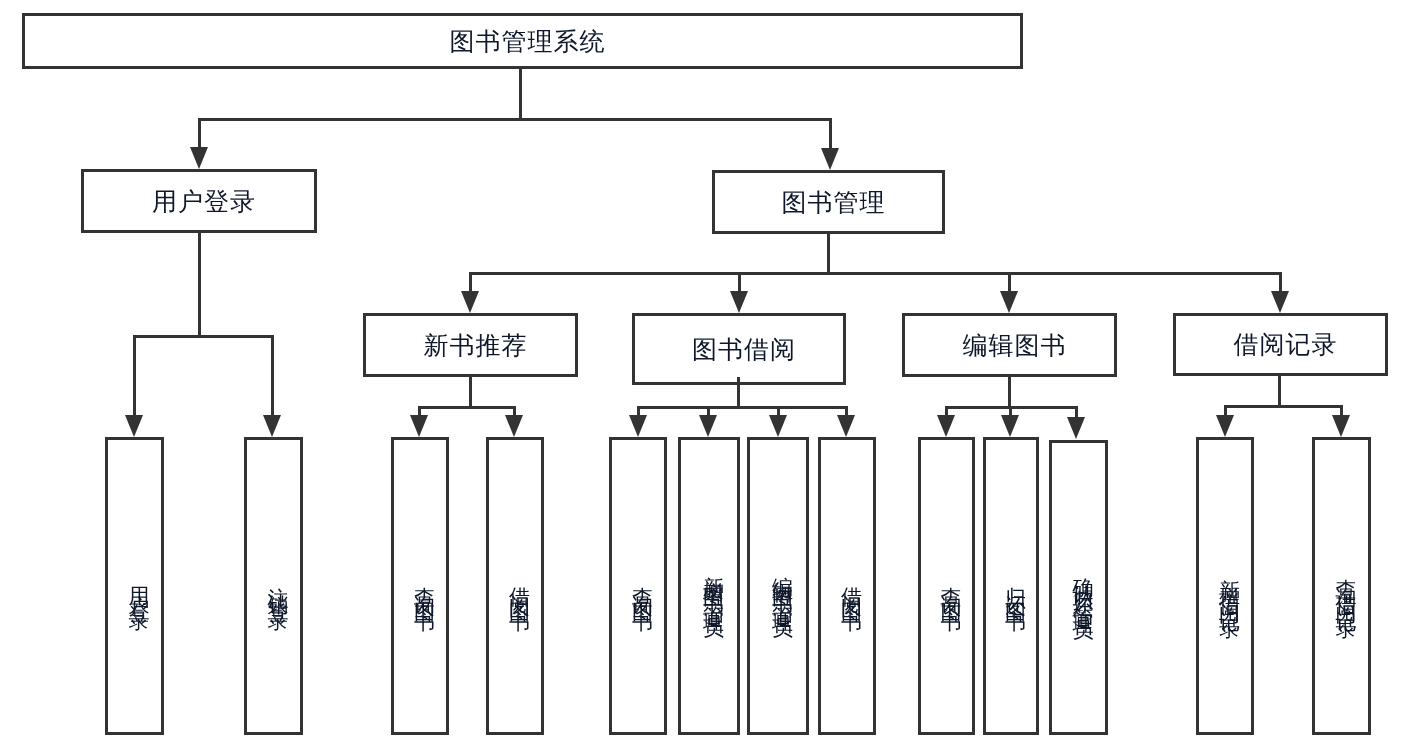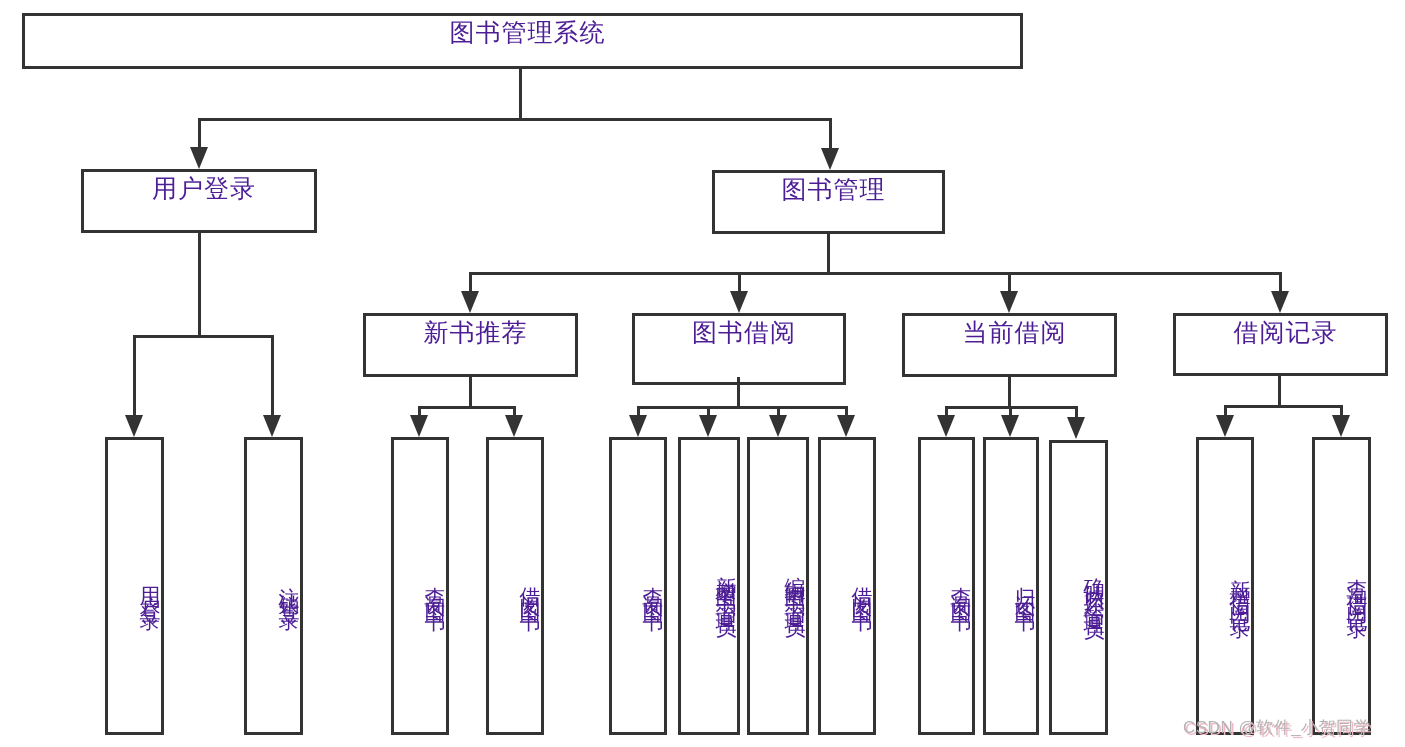--- a/index.html
+++ b/index.html
@@ -2,21 +2,21 @@
 <html><head>
 <meta charset="utf-8">
 <style>
   html,body{margin:0;padding:0;background:#ffffff;}
   .stage{
     position:relative;width:1405px;height:747px;background:#ffffff;
     font-family:"Liberation Sans","DejaVu Sans",sans-serif;overflow:hidden;
   }
   .box{
     position:absolute;box-sizing:border-box;border:3px solid #333333;background:#ffffff;
-    display:flex;justify-content:center;color:#4c1d95;padding-left:10px;
+    display:flex;align-items:center;justify-content:center;color:#0f172a;padding-left:10px;
   }
   .lvl{font-size:25px;letter-spacing:1px;}
   .leaf{
     font-size:21px;
     writing-mode:vertical-rl;text-orientation:mixed;letter-spacing:8px;
     line-height:1;
   }
   .vline{position:absolute;width:3px;background:#333333;}
   .hline{position:absolute;height:3px;background:#333333;}
   .arrow{
@@ -48,21 +48,21 @@
 
   <div class="box lvl" style="left:712px;top:170px;width:233px;height:64px">
     <span>图书管理</span>
   </div>
 
   <div class="box lvl" style="left:632px;top:313px;width:214px;height:72px">
     <span>图书借阅</span>
   </div>
 
   <div class="box lvl" style="left:902px;top:313px;width:215px;height:64px">
-    <span>当前借阅</span>
+    <span>编辑图书</span>
   </div>
 
   <div class="box lvl" style="left:1173px;top:313px;width:215px;height:63px">
     <span>借阅记录</span>
   </div>
 
   <div class="box leaf" style="left:105px;top:437px;width:59px;height:298px">
     <span>用户登录</span>
   </div>
   <div class="box leaf" style="left:244px;top:437px;width:59px;height:298px">
@@ -158,15 +158,14 @@
   <div class="vline" style="left:1075px;top:406px;height:11px"></div>
   <div class="arrow" style="left:1067px;top:417px"></div>
 
   <div class="vline" style="left:1278px;top:376px;height:29px"></div>
   <div class="hline" style="left:1224px;top:405px;width:118px"></div>
   <div class="vline" style="left:1224px;top:405px;height:12px"></div>
   <div class="arrow" style="left:1216px;top:415px"></div>
   <div class="vline" style="left:1340px;top:405px;height:12px"></div>
   <div class="arrow" style="left:1332px;top:415px"></div>
 
-  <div class="watermark">CSDN @软件_小贺同学</div>
 
 </div>
 
 </body></html>

